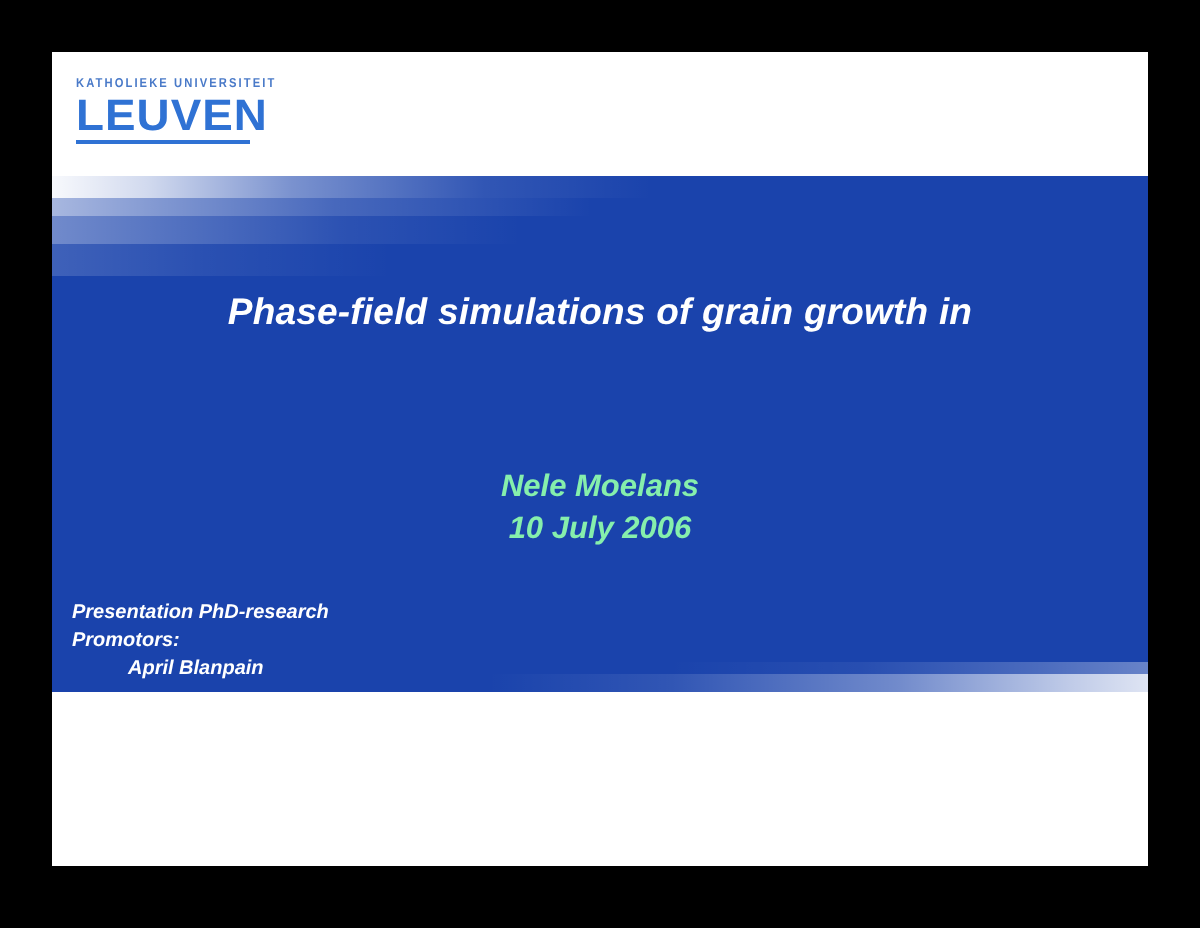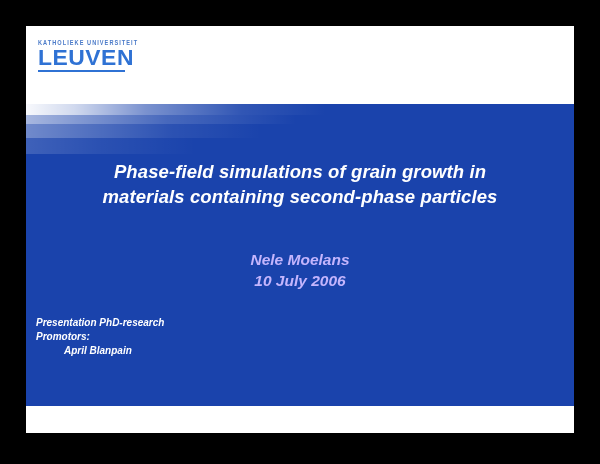--- a/index.html
+++ b/index.html
@@ -70,23 +70,23 @@
     width: 87px;
     height: 2px;
     background: #2f72d4;
     margin-top: 1px;
   }
 
   
   #blue-panel {
     position: absolute;
     left: 0;
-    top: 78px;
-    width: 548px;
-    height: 318px;
+    top: 62px;
+    width: 548px;
+    height: 258px;
     background: #1a43ac;
     overflow: hidden;
   }
   
   .streak {
     position: absolute;
     left: 0;
     pointer-events: none;
   }
   #streak-top {
@@ -175,21 +175,21 @@
   }
   .title-line { display: block; white-space: nowrap; }
 
   
   #author-block {
     position: absolute;
     left: 0;
     top: 145px;
     width: 548px;
     text-align: center;
-    color: #c4b5fd;
+    color: #86efac;
     font-weight: bold;
     font-style: italic;
     font-size: 15.5px;
     line-height: 21px;
     font-family: "Liberation Sans", sans-serif;
   }
   .author-line { display: block; }
 
   
   #promotors-block {
@@ -233,21 +233,20 @@
     <div id="blue-panel">
       <div class="streak" id="streak-top"></div>
       <div class="streak" id="streak-mid"></div>
       <div class="streak" id="streak-low"></div>
       <div class="streak" id="streak-faint"></div>
       <div id="streak-bottom-right-2"></div>
       <div id="streak-bottom-right"></div>
 
       <div id="title-block">
         <span class="title-line">Phase-field simulations of grain growth in</span>
-        <span class="title-line">materials containing second-phase particles</span>
       </div>
 
       <div id="author-block">
         <span class="author-line">Nele Moelans</span>
         <span class="author-line">10 July 2006</span>
       </div>
 
       <div id="promotors-block">
         <span class="promotor-line">Presentation PhD-research</span>
         <span class="promotor-line">Promotors:</span>

